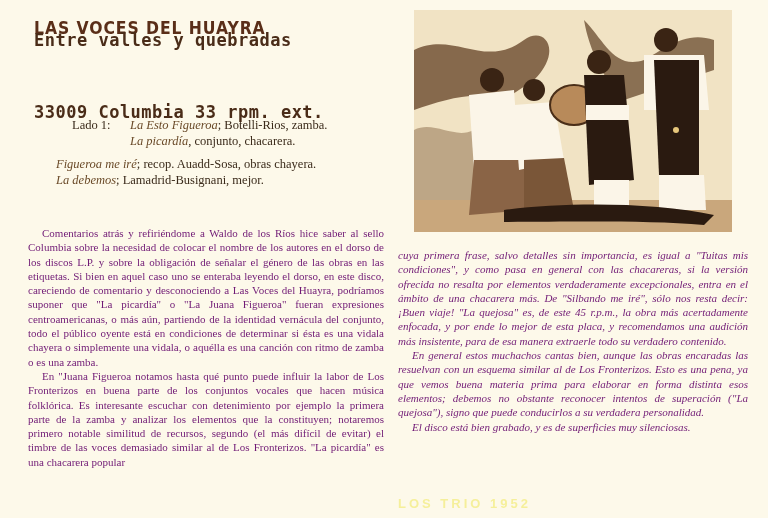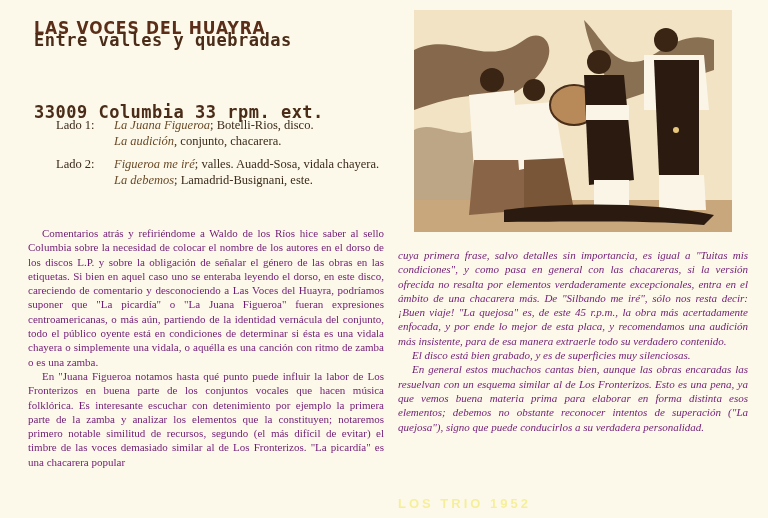--- a/index.html
+++ b/index.html
@@ -21,21 +21,21 @@
     font-size: 17px; color: #4a2c18; letter-spacing: 0.5px;
   }
   .subtitle { top: 30px; }
   .catalog { top: 83px; margin-top: 19px; }
   .tracks {
     position: absolute; left: 56px; top: 118px; width: 330px;
     font-family: "Liberation Serif", serif; font-size: 12.5px; color: #3a2a1a;
     line-height: 15.5px;
   }
   .side { display: flex; margin-bottom: 8px; }
-  .side-label { width: 58px; flex: none; }
+  .side-label { width: 58px; flex: none; margin-left: 16px; }
   .side-items div i { color: #6a4a28; }
   .col {
     position: absolute;
     font-family: "Liberation Serif", serif; font-size: 11px;
     line-height: 14.3px; text-align: justify; color: #701a75;
   }
   .col p { margin: 0; text-indent: 14px; }
   .col.left { left: 28px; top: 226px; width: 356px; }
   .col.right { left: 398px; top: 248px; width: 350px; font-style: italic; }
   .col.right p.cont { text-indent: 0; }
@@ -54,29 +54,28 @@
 <body>
 
 <h1 class="title">LAS VOCES DEL HUAYRA</h1>
 <div class="subtitle">Entre valles y quebradas</div>
 <div class="catalog">33009 Columbia 33 rpm. ext.</div>
 
 <div class="tracks">
   <div class="side">
     <span class="side-label">Lado 1:</span>
     <div class="side-items">
-      <div><i>La Juana Figueroa</i><span>; Botelli-Rios, disco.</span></div>
-      <div><i>La audición</i><span>, conjunto, chacarera.</span></div>
+      <div><i>La Esto Figueroa</i><span>; Botelli-Rios, zamba.</span></div>
+      <div><i>La picardía</i><span>, conjunto, chacarera.</span></div>
     </div>
   </div>
   <div class="side">
-    <span class="side-label">Lado 2:</span>
     <div class="side-items">
-      <div><i>Figueroa me iré</i><span>; valles. Auadd-Sosa, vidala chayera.</span></div>
-      <div><i>La debemos</i><span>; Lamadrid-Busignani, este.</span></div>
+      <div><i>Figueroa me iré</i><span>; recop. Auadd-Sosa, obras chayera.</span></div>
+      <div><i>La debemos</i><span>; Lamadrid-Busignani, mejor.</span></div>
     </div>
   </div>
 </div>
 
 <div class="photo" title="Sepia photograph of the four members of Las Voces del Huayra in gaucho attire with a bombo drum and guitar">
   <svg width="318" height="222" viewBox="0 0 318 222">
     <rect width="318" height="222" fill="#f1e3c4"></rect>
 
     <path d="M0 40 C40 20 70 60 110 30 C130 15 150 40 120 70 L90 90 C60 80 30 90 0 100 Z" fill="#6b4a2e" opacity="0.8"></path>
     <path d="M170 10 C190 30 200 60 230 50 C250 40 270 20 300 30 L300 60 C270 70 240 80 210 90 C190 70 175 40 170 10 Z" fill="#5e3e24" opacity="0.7"></path>
@@ -110,17 +109,17 @@
   </svg>
 </div>
 
 <div class="col left">
   <p>Comentarios atrás y refiriéndome a Waldo de los Ríos hice saber al sello Columbia sobre la necesidad de colocar el nombre de los autores en el dorso de los discos L.P. y sobre la obligación de señalar el género de las obras en las etiquetas. Si bien en aquel caso uno se enteraba leyendo el dorso, en este disco, careciendo de comentario y desconociendo a Las Voces del Huayra, podríamos suponer que "La picardía" o "La Juana Figueroa" fueran expresiones centroamericanas, o más aún, partiendo de la identidad vernácula del conjunto, todo el público oyente está en condiciones de determinar si ésta es una vidala chayera o simplemente una vidala, o aquélla es una canción con ritmo de zamba o es una zamba.</p>
   <p>En "Juana Figueroa notamos hasta qué punto puede influir la labor de Los Fronterizos en buena parte de los conjuntos vocales que hacen música folklórica. Es interesante escuchar con detenimiento por ejemplo la primera parte de la zamba y analizar los elementos que la constituyen; notaremos primero notable similitud de recursos, segundo (el más difícil de evitar) el timbre de las voces demasiado similar al de Los Fronterizos. "La picardía" es una chacarera popular</p>
 </div>
 
 <div class="col right">
   <p class="cont">cuya primera frase, salvo detalles sin importancia, es igual a "Tuitas mis condiciones", y como pasa en general con las chacareras, si la versión ofrecida no resalta por elementos verdaderamente excepcionales, entra en el ámbito de una chacarera más. De "Silbando me iré", sólo nos resta decir: ¡Buen viaje! "La quejosa" es, de este 45 r.p.m., la obra más acertadamente enfocada, y por ende lo mejor de esta placa, y recomendamos una audición más insistente, para de esa manera extraerle todo su verdadero contenido.</p>
+  <p>En general estos muchachos cantas bien, aunque las obras encaradas las resuelvan con un esquema similar al de Los Fronterizos. Esto es una pena, ya que vemos buena materia prima para elaborar en forma distinta esos elementos; debemos no obstante reconocer intentos de superación ("La quejosa"), signo que puede conducirlos a su verdadera personalidad.</p>
   <p>El disco está bien grabado, y es de superficies muy silenciosas.</p>
-  <p>En general estos muchachos cantas bien, aunque las obras encaradas las resuelvan con un esquema similar al de Los Fronterizos. Esto es una pena, ya que vemos buena materia prima para elaborar en forma distinta esos elementos; debemos no obstante reconocer intentos de superación ("La quejosa"), signo que puede conducirlos a su verdadera personalidad.</p>
 </div>
 
 <div class="footer-faded">LOS TRIO 1952</div>
 
 </body></html>

